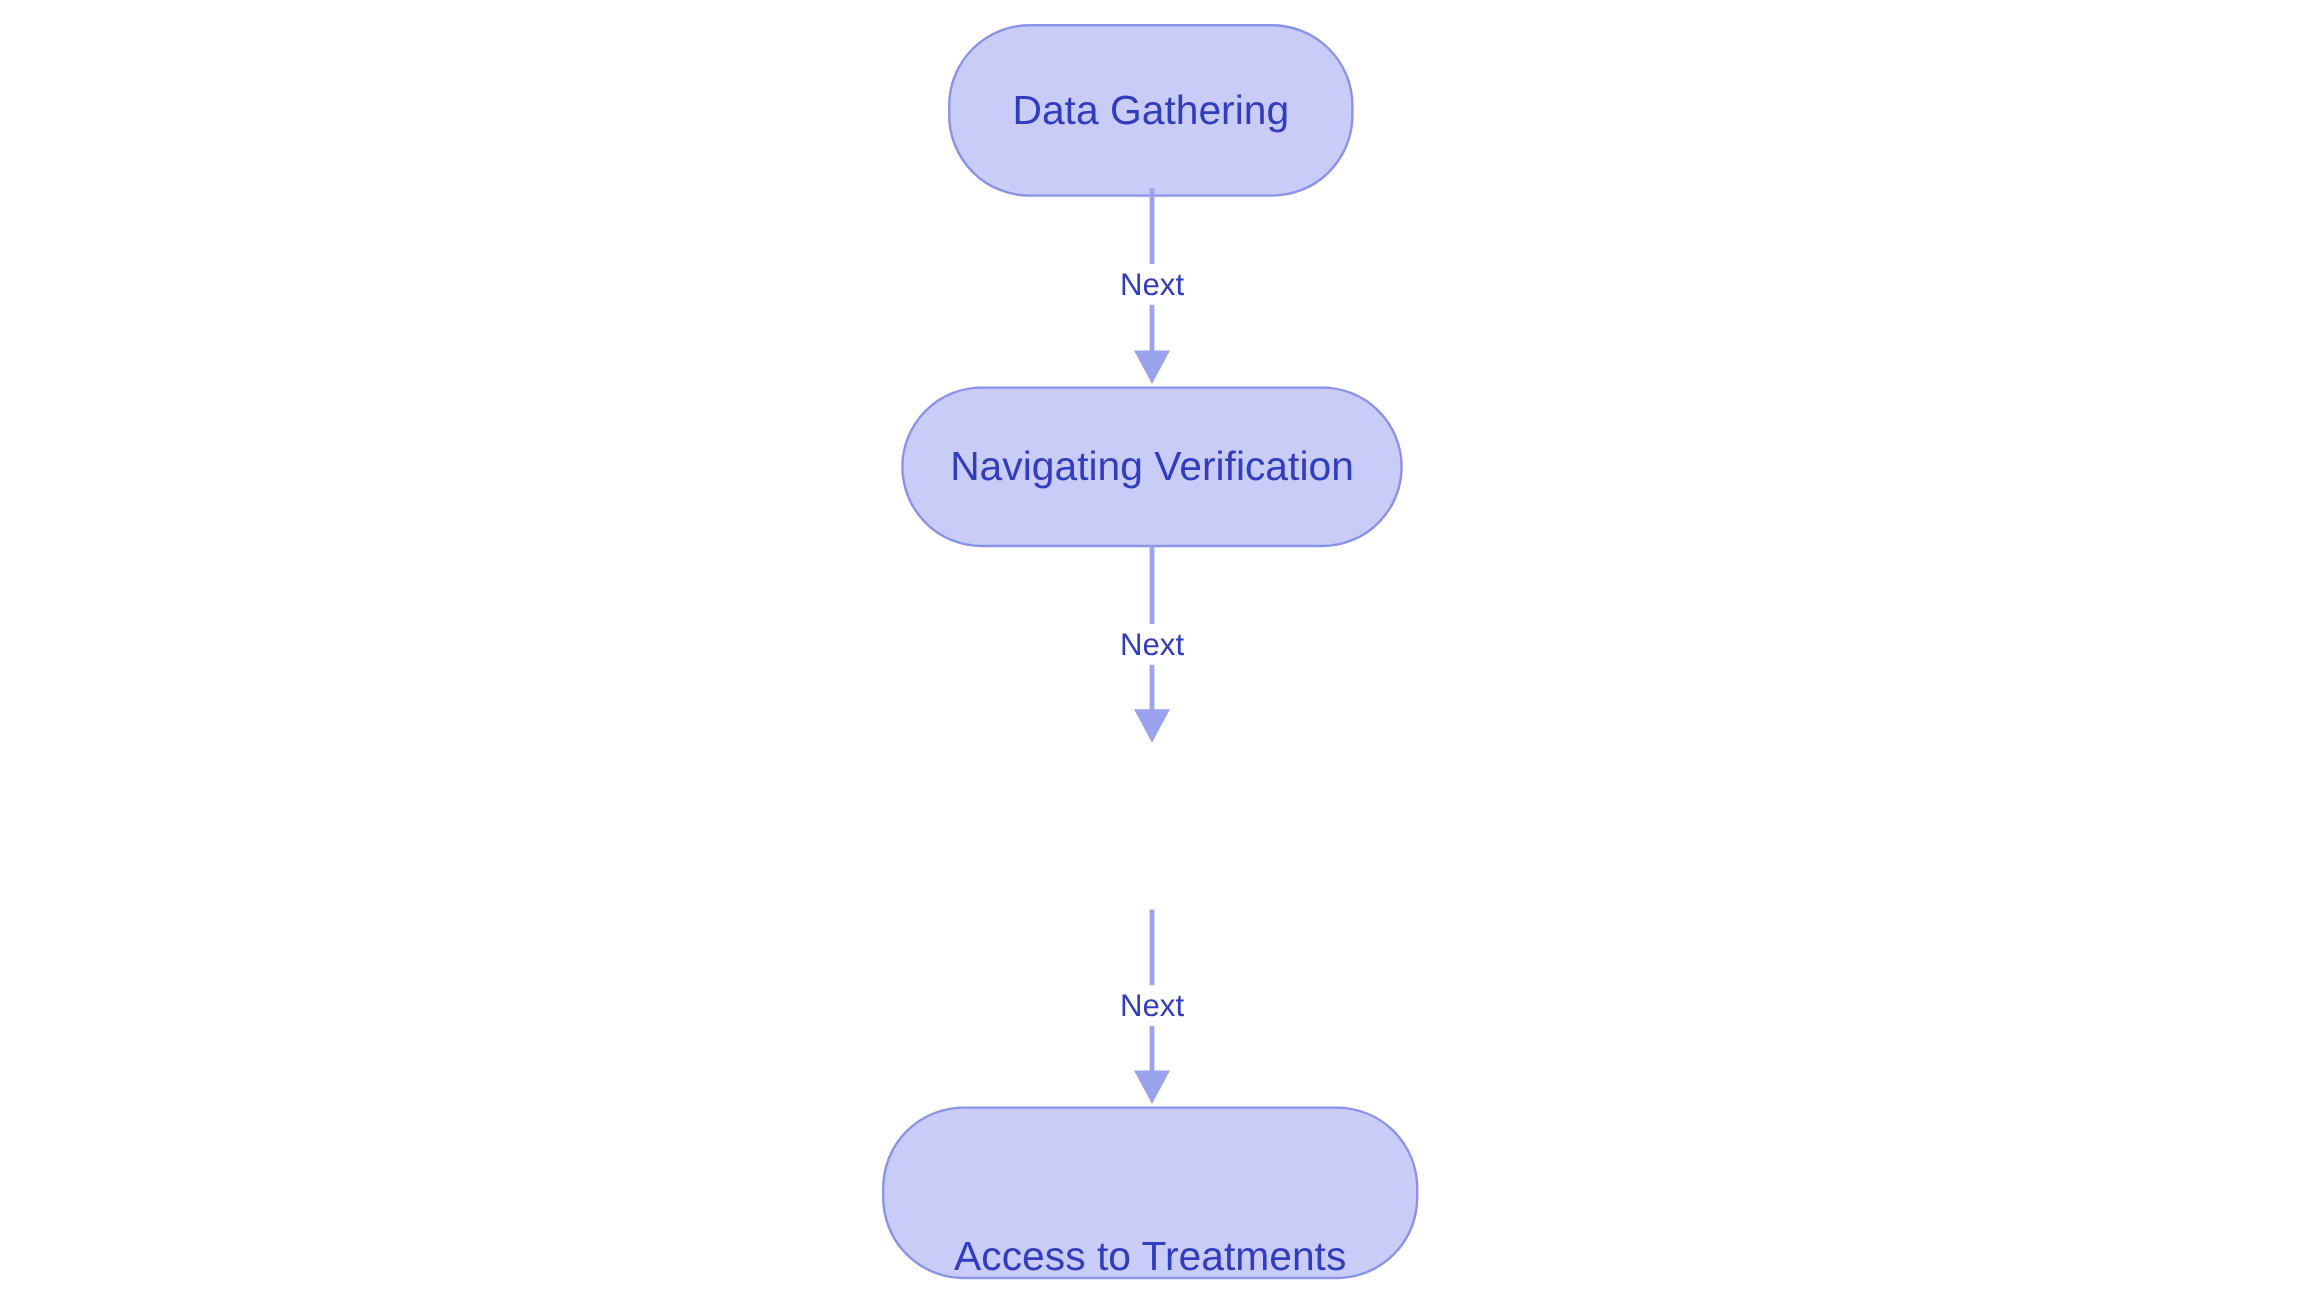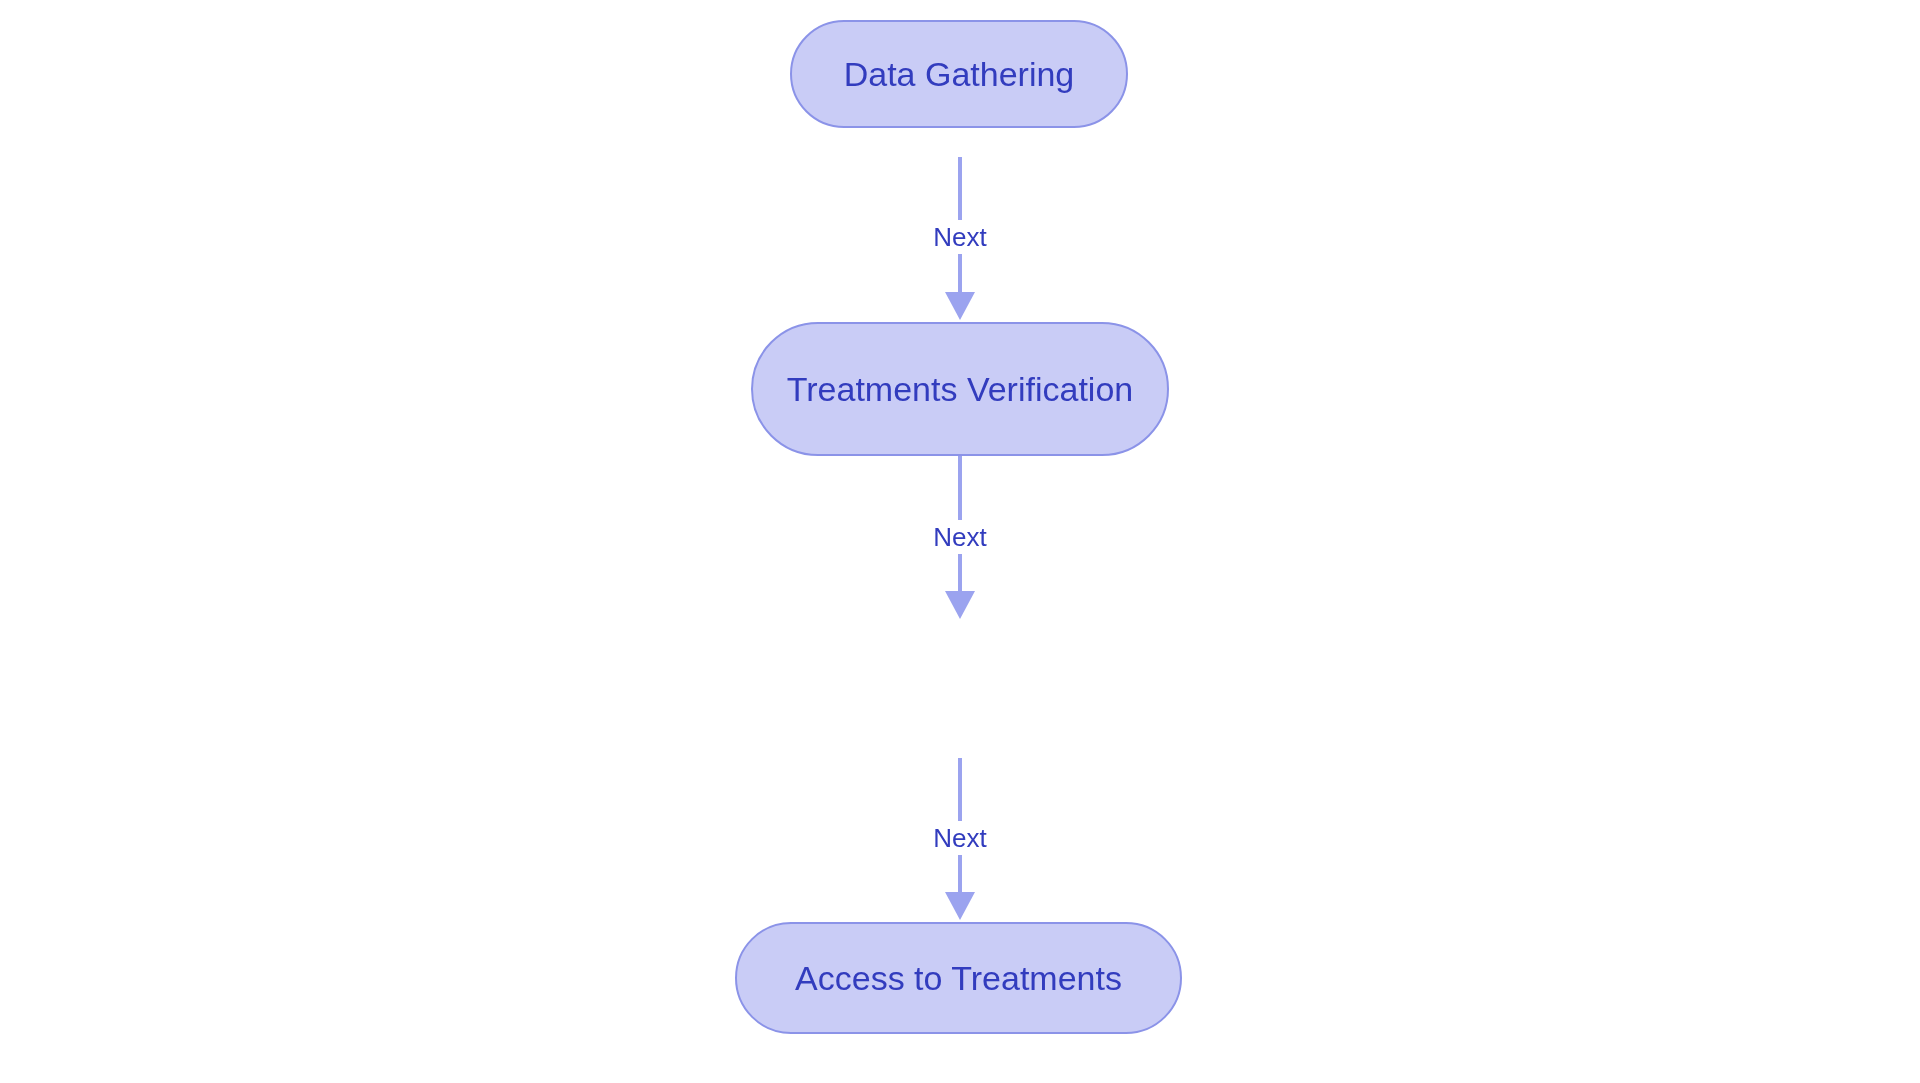--- a/index.html
+++ b/index.html
@@ -25,24 +25,24 @@
     align-items: center;
     justify-content: center;
   }
   .node-label {
     color: var(--node-text, #323CBE);
     font-size: 34px;
     line-height: 1;
     white-space: nowrap;
     text-align: center;
   }
-  .n1 { left: 790px; top: 20px;  width: 338px; height: 108px; }
+  .n1 { left: 790px; top: 20px;  width: 338px; height: 144px; }
   .n2 { left: 751px; top: 322px; width: 418px; height: 134px; }
   .n3 { left: 660px; top: 622px; width: 600px; height: 136px; }
-  .n4 { left: 735px; top: 922px; width: 447px; height: 112px; }
+  .n4 { left: 735px; top: 922px; width: 447px; height: 144px; align-items: flex-end; }
 
   .edge-line {
     position: absolute;
     left: 958px;
     width: 4px;
     background: var(--edge-color, #9BA3EF);
   }
   .e1 { top: 157px; height: 136px; }
   .e2 { top: 456px; height: 136px; }
   .e3 { top: 758px; height: 135px; }
@@ -78,21 +78,21 @@
 </head>
 <body>
 
 <div class="canvas">
 
   <div class="node n1">
     <span class="node-label">Data Gathering</span>
   </div>
 
   <div class="node n2">
-    <span class="node-label">Treatments Verification</span>
+    <span class="node-label">Navigating Verification</span>
   </div>
 
 
   <div class="node n4">
     <span class="node-label">Access to Treatments</span>
   </div>
 
   <div class="edge-line e1"></div>
   <div class="arrowhead a1"></div>
   <div class="edge-label l1">Next</div>

